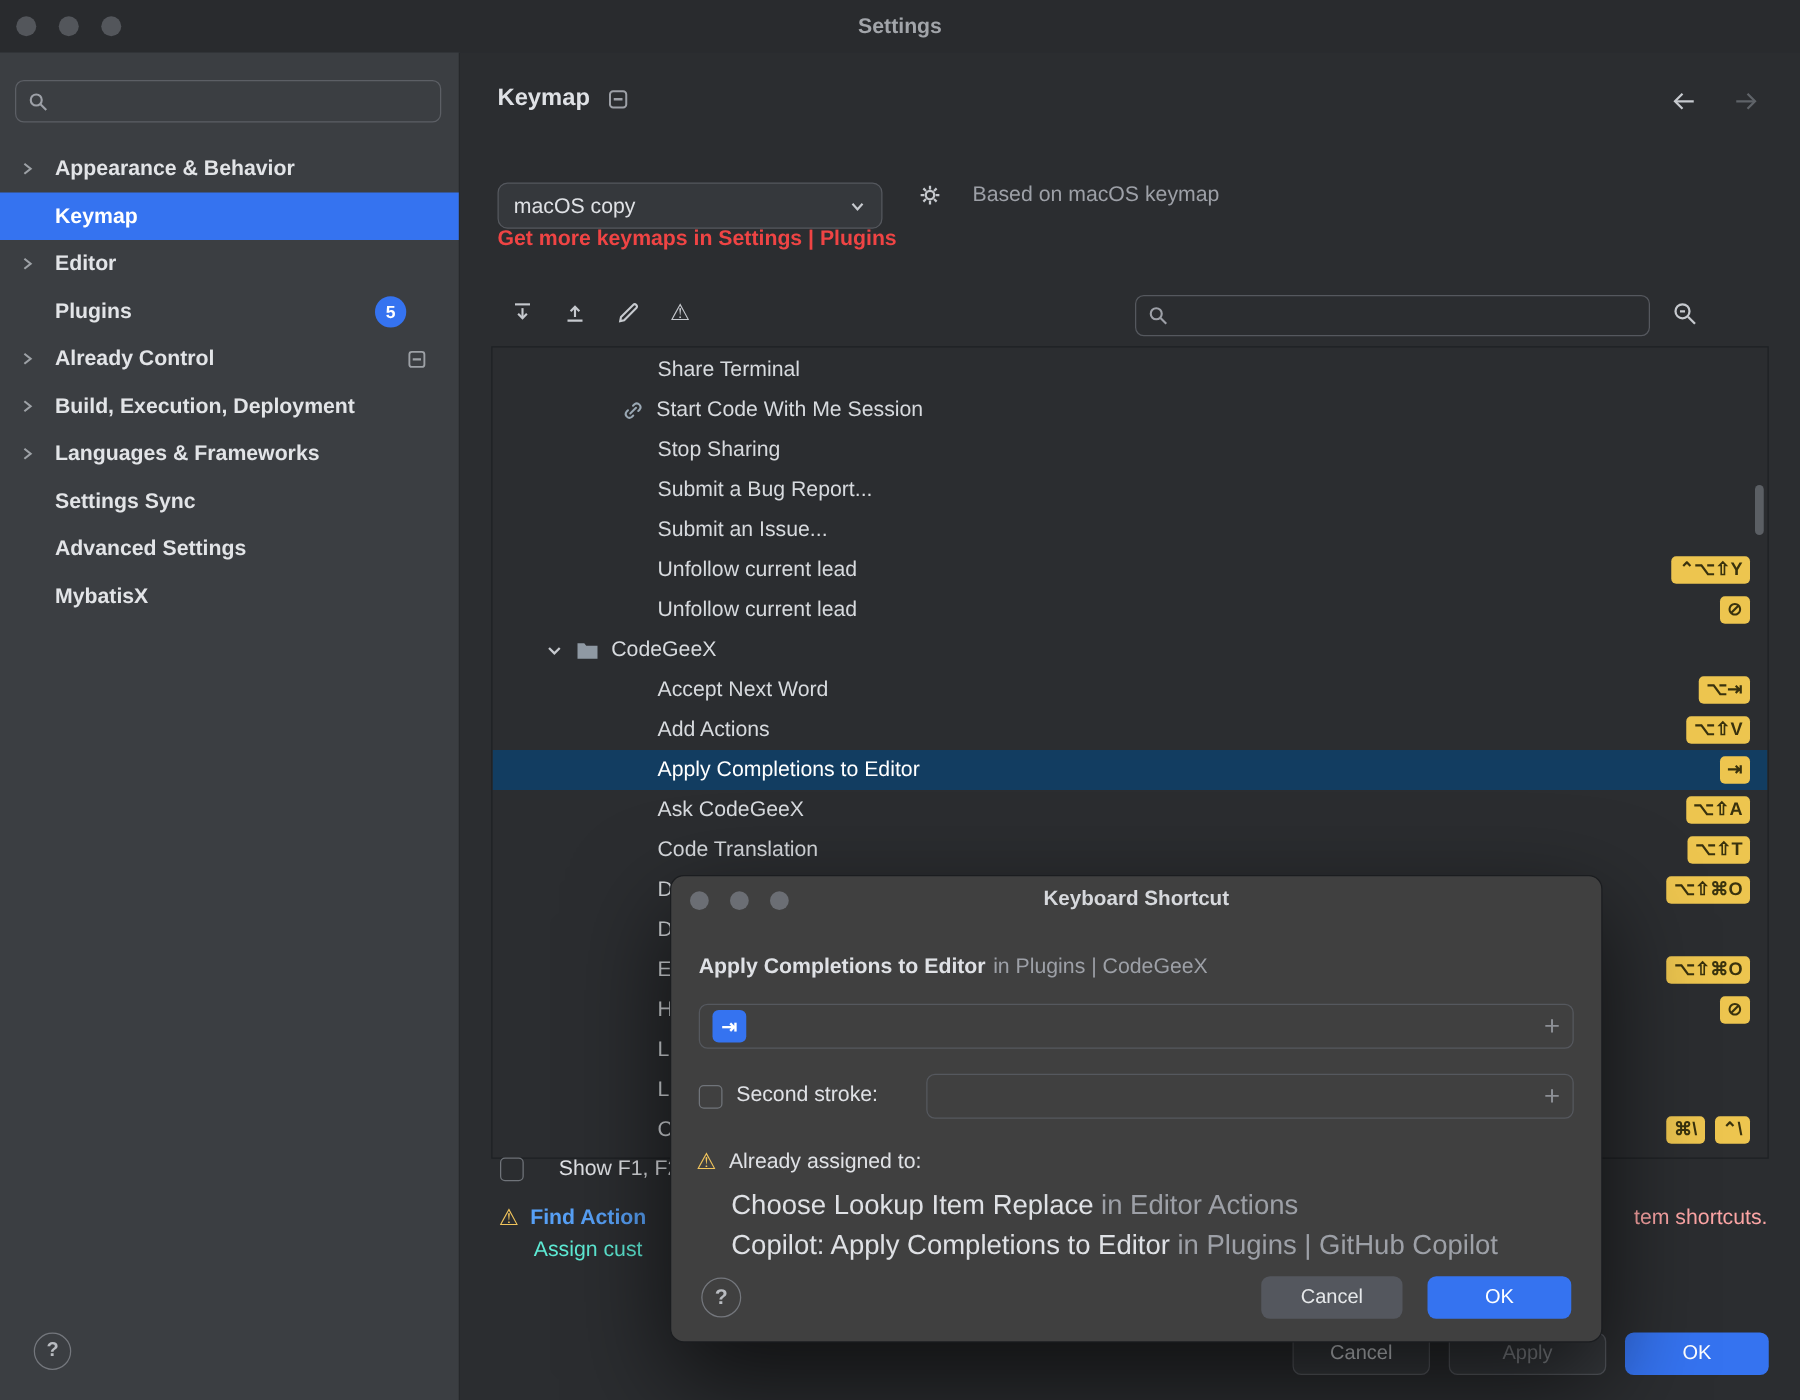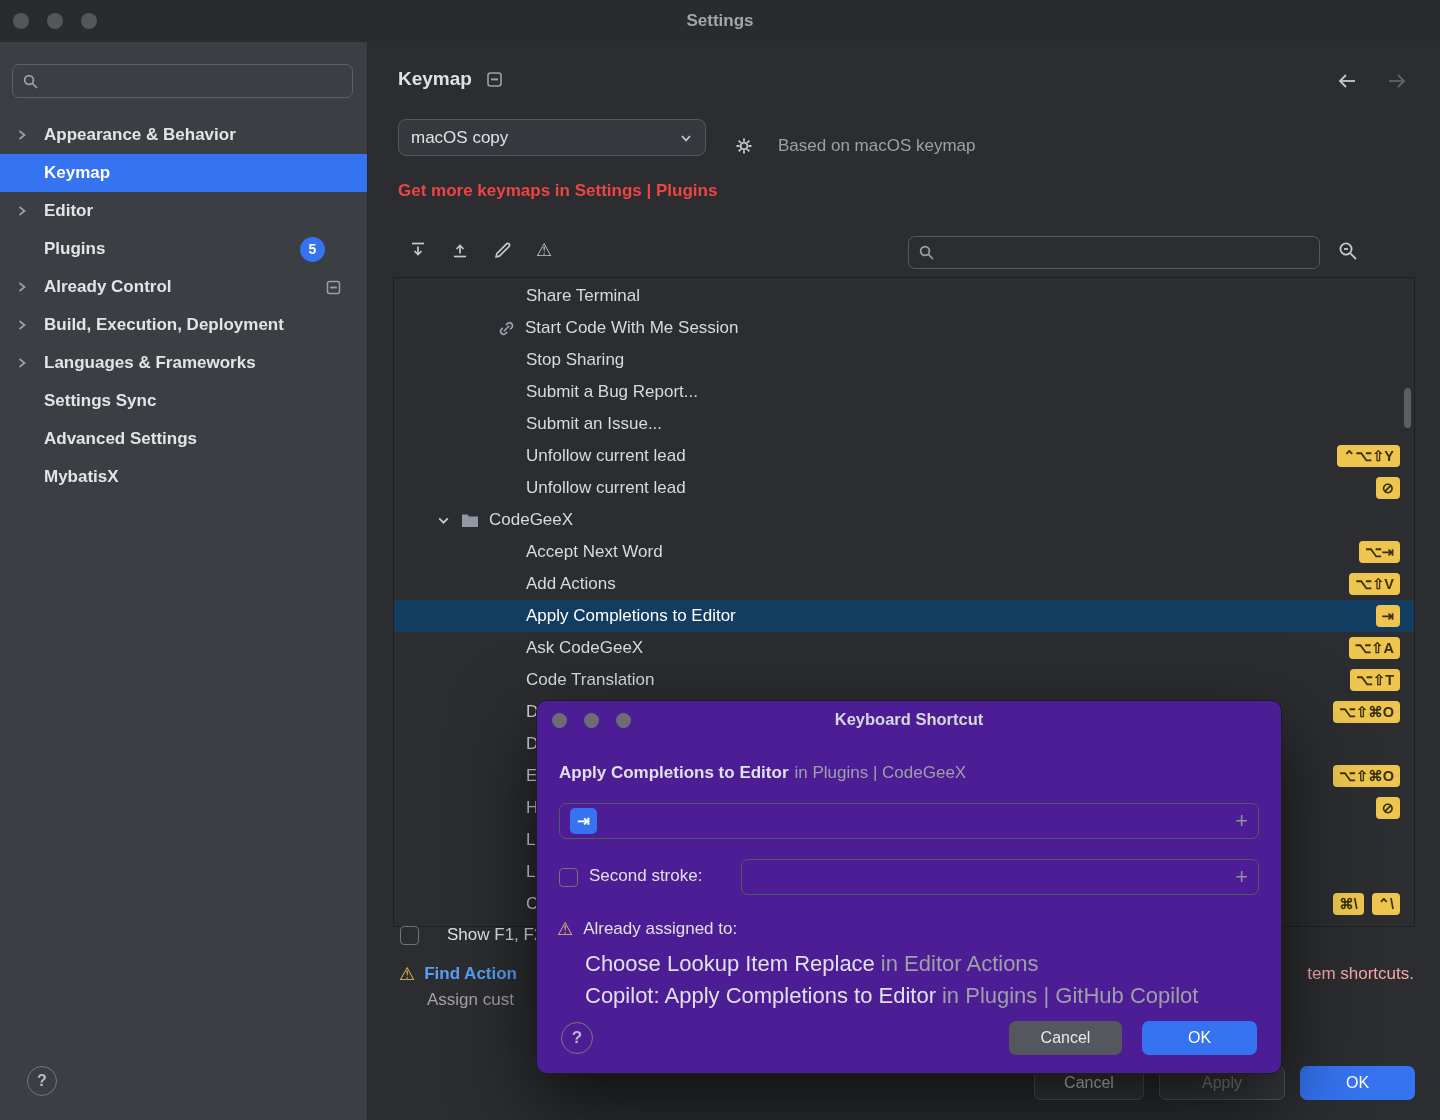--- a/index.html
+++ b/index.html
@@ -17,21 +17,21 @@
 .side-item{height:38px;display:flex;align-items:center;padding:0 14px 0 16px;font-weight:600;color:#e2e4e7;cursor:default;font-size:17px}
 .side-item .chev{width:28px;display:flex;align-items:center}
 .side-item.selected{background:#3573f0;color:#fff}
 .side-badge{margin-left:auto;margin-right:28px;min-width:25px;height:25px;border-radius:13px;background:#3573f0;color:#fff;font-size:14px;display:flex;align-items:center;justify-content:center;font-weight:600;padding:0 4px}
 .side-trailing{margin-left:auto;margin-right:12px;display:flex}
 .help-circle{position:absolute;left:27px;bottom:24px;width:30px;height:30px;border-radius:50%;border:1.5px solid #74777d;color:#b9bcc1;display:flex;align-items:center;justify-content:center;font-size:16px;font-weight:700}
 .main{position:absolute;left:368px;top:42px;right:0;bottom:0}
 .header-row{position:absolute;left:30px;top:26px;display:flex;align-items:center;gap:14px}
 .page-title{font-size:19px;font-weight:700}
 .nav-arrows{position:absolute;right:32px;top:30px;display:flex;gap:28px}
-.scheme-row{position:absolute;left:30px;top:77px;display:flex;align-items:flex-end}
+.scheme-row{position:absolute;left:30px;top:104px;display:flex;align-items:flex-start}
 .dropdown{width:308px;height:37px;background:#35383c;border:1px solid #55585e;border-radius:8px;display:flex;align-items:center;padding:0 12px}
 .dropdown .dd-chev{margin-left:auto;display:flex}
 .gear{margin-left:28px;display:flex}
 .based-on{margin-left:24px;color:#9da0a7}
 .more-link{position:absolute;left:30px;top:139px;color:#ef4444;font-weight:600}
 .tb-icons{position:absolute;left:38px;top:196px;display:flex;gap:18px}
 .tb-icon{width:24px;height:24px;display:flex;align-items:center;justify-content:center}
 .warn-gray{color:#c6c9ce;font-size:18px;line-height:1}
 .tb-search{position:absolute;left:540px;top:194px;width:412px;height:33px;border:1px solid #55585e;border-radius:7px;display:flex;align-items:center;padding:0 9px;gap:7px}
 .tb-search input{flex:1;background:transparent;border:0;outline:0;color:#dfe1e5;font-family:inherit;font-size:16px}
@@ -41,29 +41,29 @@
 .tree-row.selected{background:#123d61;color:#fff}
 .t-ind{flex:none}
 .t-icon{flex:none;display:flex;margin-right:10px}
 .badges{margin-left:auto;margin-right:14px;display:flex;gap:8px}
 .kbd{background:#edc54f;color:#39320e;border-radius:4px;padding:1px 6px;font-size:14.5px;font-weight:700;line-height:20px}
 .scrollthumb{position:absolute;right:3px;top:110px;width:7px;height:40px;border-radius:4px;background:#5b5f64}
 .chk{width:19px;height:19px;border:1.5px solid #70747a;border-radius:4px;flex:none;background:transparent}
 .foot-row1{position:absolute;left:32px;top:883px;display:flex;align-items:center;gap:28px}
 .foot-row2{position:absolute;left:31px;top:922px;display:flex;align-items:center;gap:9px}
 .foot-link{color:#57a0f6;font-weight:600}
-.foot-row3{position:absolute;left:59px;top:948px;color:#a3a3a3}
+.foot-row3{position:absolute;left:59px;top:948px;color:#5eead4}
 .foot-right{position:absolute;right:26px;top:922px;color:#fca5a5}
 .warn{color:#f2c55c;font-size:18px;line-height:1}
 .main-buttons{position:absolute;right:25px;top:1024px;display:flex;gap:15px}
 .btn{height:34px;border-radius:7px;display:flex;align-items:center;justify-content:center;font-size:16px}
 .btn.gray{background:#36393d;border:1px solid #55585e;color:#d2d5d9}
 .btn.dim{color:#86898e}
 .btn.blue{background:#3573f0;color:#fff}
-.dialog{position:absolute;left:536px;top:700px;width:746px;height:374px;background:#4c1d95;border:1px solid #1b1d20;border-radius:11px;box-shadow:0 30px 80px rgba(0,0,0,.65);z-index:10}
+.dialog{position:absolute;left:536px;top:700px;width:746px;height:374px;background:#404040;border:1px solid #1b1d20;border-radius:11px;box-shadow:0 30px 80px rgba(0,0,0,.65);z-index:10}
 .dlg-lights{position:absolute;left:15px;top:12px;display:flex;gap:17px}
 .dlg-light{width:15px;height:15px;border-radius:50%;background:#6b6e74}
 .dlg-title{text-align:center;margin-top:9px;font-weight:700;font-size:16.5px;color:#d6d8dc}
 .dlg-action{position:absolute;left:22px;top:62px;font-size:17px;font-weight:600}
 .ctx{color:#9da0a7;font-weight:400;margin-left:6px}
 .dlg-input{position:absolute;left:22px;right:22px;top:102px;height:36px;border:1px solid #55585e;border-radius:7px;display:flex;align-items:center;padding:0 10px}
 .chip{width:27px;height:26px;background:#3573f0;border-radius:5px;color:#fff;display:flex;align-items:center;justify-content:center;font-size:15px;font-weight:700}
 .plus{margin-left:auto;color:#8d9096;font-size:22px;font-weight:400;line-height:1}
 .stroke-row{position:absolute;left:22px;top:158px;right:22px;height:36px}
 .stroke-row .chk{position:absolute;left:0;top:9px}

